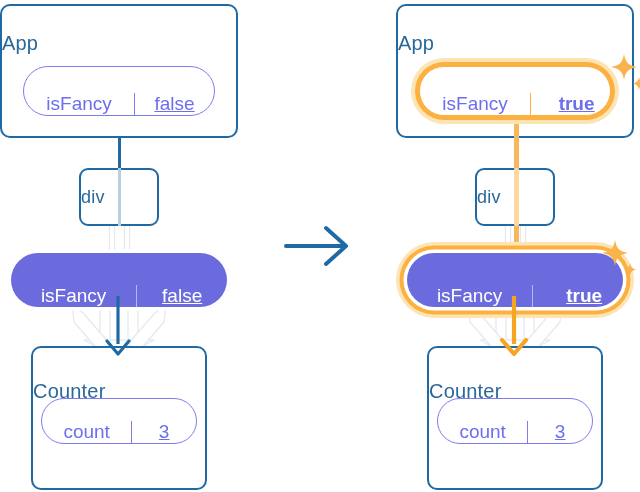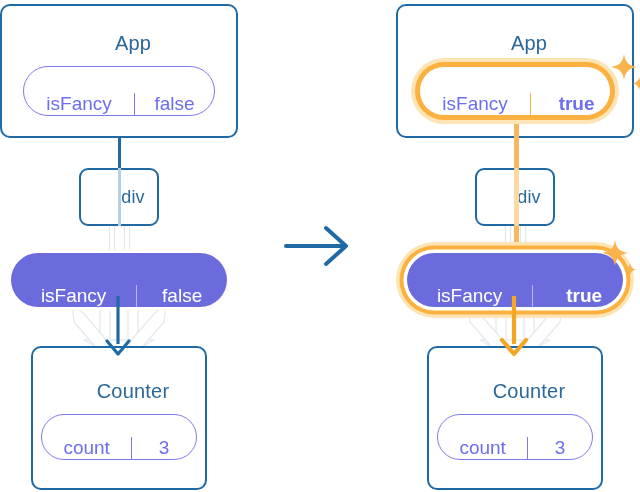--- a/index.html
+++ b/index.html
@@ -27,25 +27,24 @@
   }
   .box-app{left:0;top:4px;width:238px;height:134px;}
   .box-counter{left:31px;top:346px;width:176px;height:144px;}
   .box-div{
     left:79px;top:168px;width:80px;height:58px;
     border-radius:9px;
   }
 
   .box-title{
     position:absolute;left:0;right:0;
-    text-align:center;
+    text-align:left;
     color:#2a6899;
     font-size:20px;
     letter-spacing:.2px;
-    padding-left:28px;
   }
   .box-app .box-title{top:26px;}
   .box-counter .box-title{top:32px;}
   .box-div .box-title{
     top:17px;font-size:18px;color:#2a6899;
   }
 
   
   .pill{
     position:absolute;
@@ -54,21 +53,21 @@
     box-sizing:border-box;
     overflow:hidden;
     z-index:8;
   }
   .pill .k,.pill .v{
     display:flex;align-items:center;justify-content:center;
     font-size:19px;
     box-sizing:border-box;
   }
   .pill .k{flex:0 0 58%;}
-  .pill .v{flex:1 1 auto;}
+  .pill .v{flex:1 1 auto;text-decoration:underline;}
 
   
   .pill.outline{
     border:1.6px solid #7c7cf0;
     background:#ffffff;
   }
   .pill.outline .k,.pill.outline .v{color:#6d6df0;}
   .pill.outline .v{border-left:1.6px solid #7c7cf0;}
 
   
@@ -88,21 +87,21 @@
     border-color:#fbb040;
   }
   .pill.outline.hl .v{border-left-color:#fbb040;}
   .pill.filled.hl{
     box-shadow:0 0 0 3.5px #ffffff, 0 0 0 7.5px #fbb040, 0 0 0 11px #fde4b4;
   }
   .v.bold{font-weight:bold;padding-left:12px;}
 
   .pill-app{left:23px;top:66px;width:192px;height:50px;}
   .pill-prop{left:11px;top:253px;width:216px;height:54px;}
-  .pill-counter{left:41px;top:414px;width:156px;height:46px;}
+  .pill-counter{left:41px;top:398px;width:156px;height:46px;}
 
   
   .conn{position:absolute;z-index:2;}
 
   
   .conn-app-div{
     left:118px;top:135px;width:2.6px;height:35px;
     background:#1f6aa5;z-index:3;
   }
   

